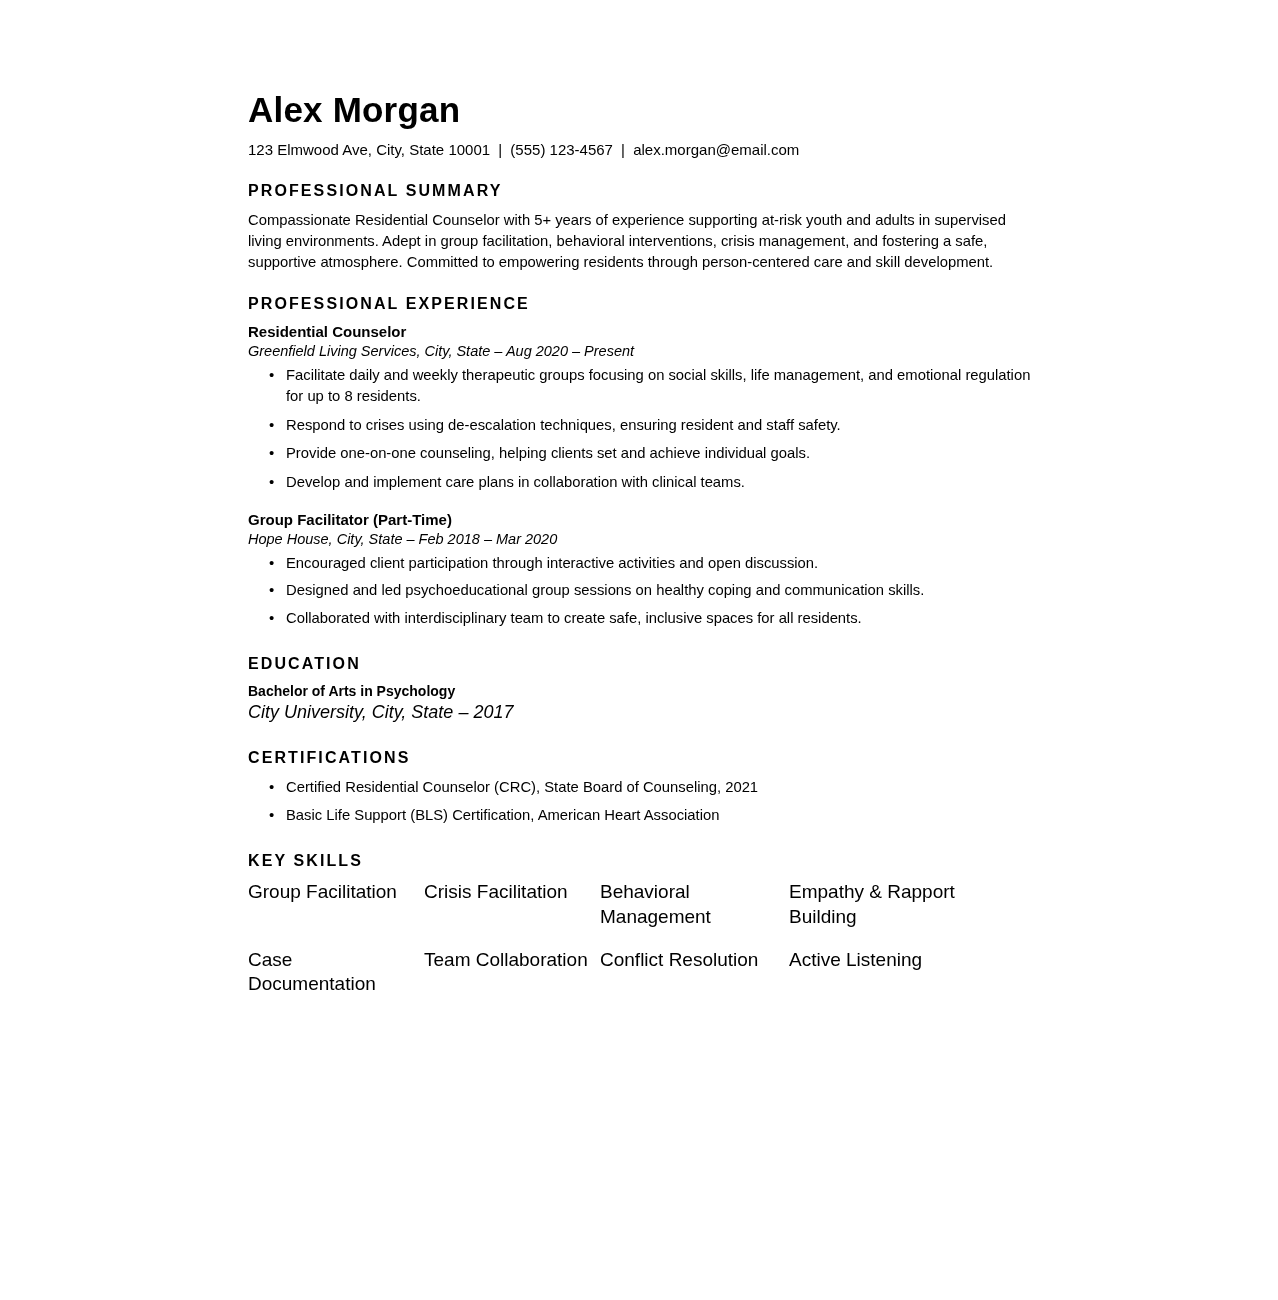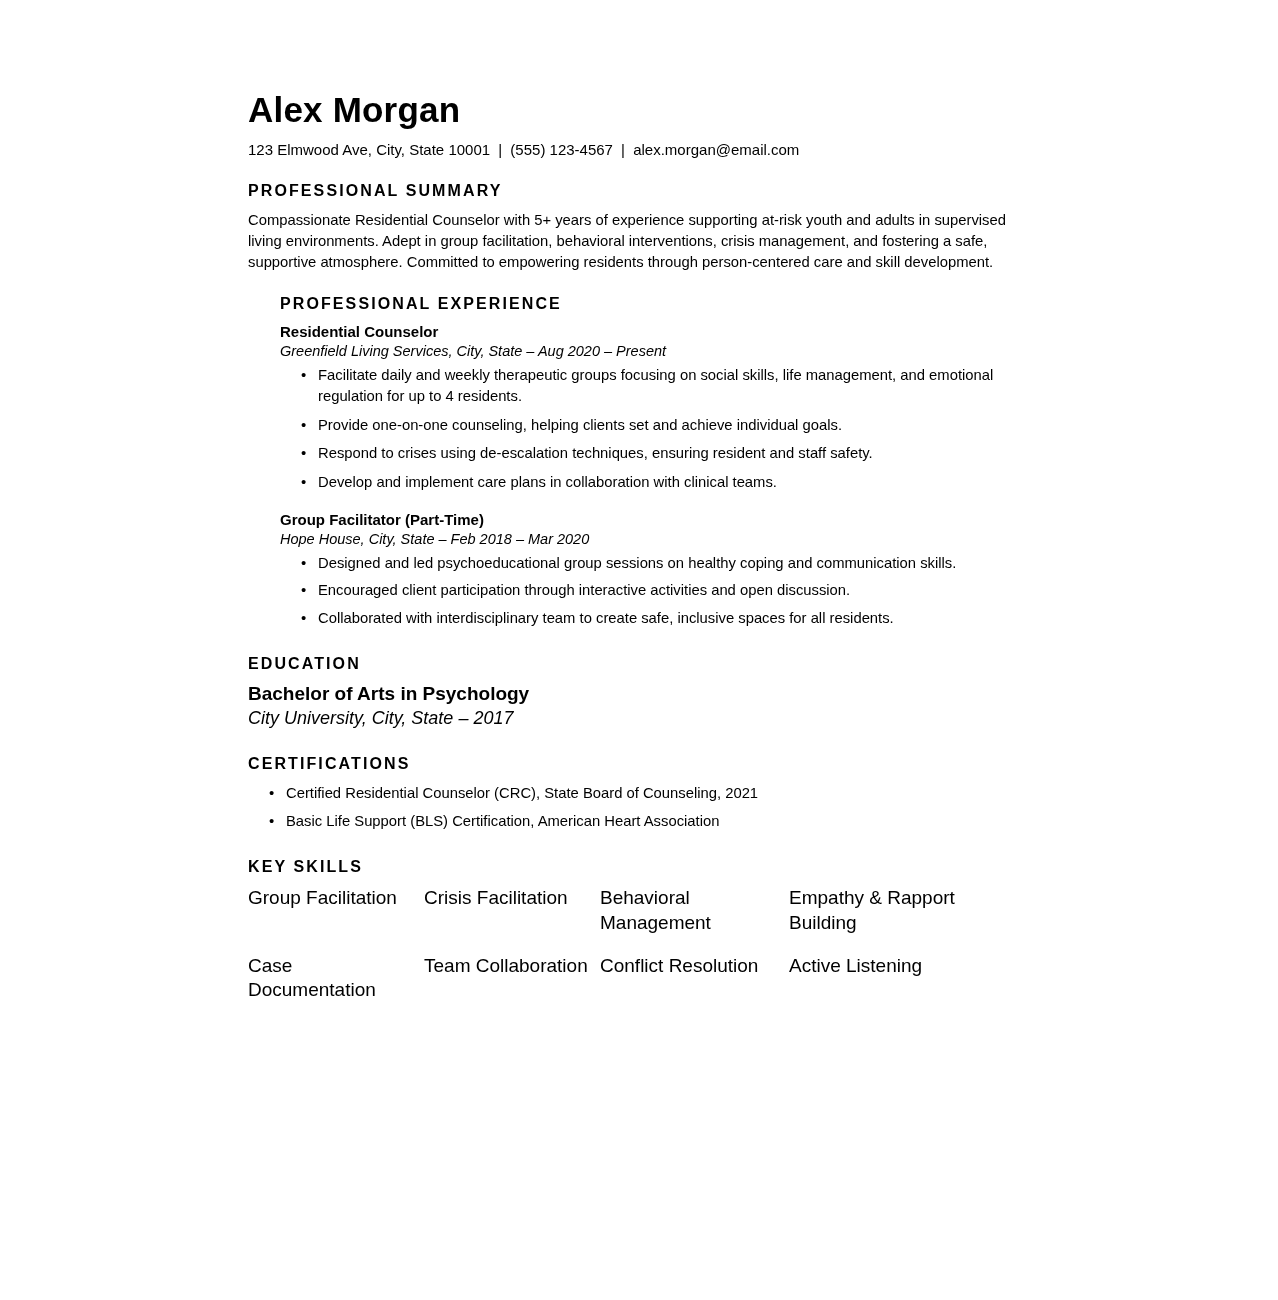--- a/index.html
+++ b/index.html
@@ -84,32 +84,31 @@
     content: "\2022";
     position: absolute;
     left: -17px;
     top: -1px;
     font-size: 15px;
   }
   ul.bullets.tight li {
     margin-bottom: 6px;
   }
   .edu-title {
-    font-size: 19px;
+    font-size: 14px;
     font-weight: bold;
     margin: 0 0 3px 0;
   }
   .edu-meta {
     font-size: 18px;
     font-style: italic;
     margin: 0;
   }
   .section.experience {
     margin-bottom: 12px;
-    margin-left: 32px;
   }
   .section.education {
     margin-top: 26px;
     margin-bottom: 26px;
   }
   .section.certifications {
     margin-bottom: 26px;
   }
   .skills-grid {
     display: flex;
@@ -153,33 +152,33 @@
       <p class="summary-text">Compassionate Residential Counselor with 5+ years of experience supporting at-risk youth and adults in supervised living environments. Adept in group facilitation, behavioral interventions, crisis management, and fostering a safe, supportive atmosphere. Committed to empowering residents through person-centered care and skill development.</p>
     </div>
 
     <div class="section experience">
       <div class="section-title spacer-title">PROFESSIONAL EXPERIENCE</div>
 
       <div class="job">
         <div class="job-title">Residential Counselor</div>
         <div class="job-meta">Greenfield Living Services, City, State  –  Aug 2020 – Present</div>
         <ul class="bullets">
-          <li>Facilitate daily and weekly therapeutic groups focusing on social skills, life management, and emotional regulation for up to 4 residents.</li>
+          <li>Facilitate daily and weekly therapeutic groups focusing on social skills, life management, and emotional regulation for up to 8 residents.</li>
+          <li>Respond to crises using de-escalation techniques, ensuring resident and staff safety.</li>
           <li>Provide one-on-one counseling, helping clients set and achieve individual goals.</li>
-          <li>Respond to crises using de-escalation techniques, ensuring resident and staff safety.</li>
           <li>Develop and implement care plans in collaboration with clinical teams.</li>
         </ul>
       </div>
 
       <div class="job">
         <div class="job-title">Group Facilitator (Part-Time)</div>
         <div class="job-meta">Hope House, City, State  –  Feb 2018 – Mar 2020</div>
         <ul class="bullets tight">
+          <li>Encouraged client participation through interactive activities and open discussion.</li>
           <li>Designed and led psychoeducational group sessions on healthy coping and communication skills.</li>
-          <li>Encouraged client participation through interactive activities and open discussion.</li>
           <li>Collaborated with interdisciplinary team to create safe, inclusive spaces for all residents.</li>
         </ul>
       </div>
     </div>
 
     <div class="section education">
       <div class="section-title">EDUCATION</div>
       <div class="edu-title">Bachelor of Arts in Psychology</div>
       <div class="edu-meta">City University, City, State  –  2017</div>
     </div>

